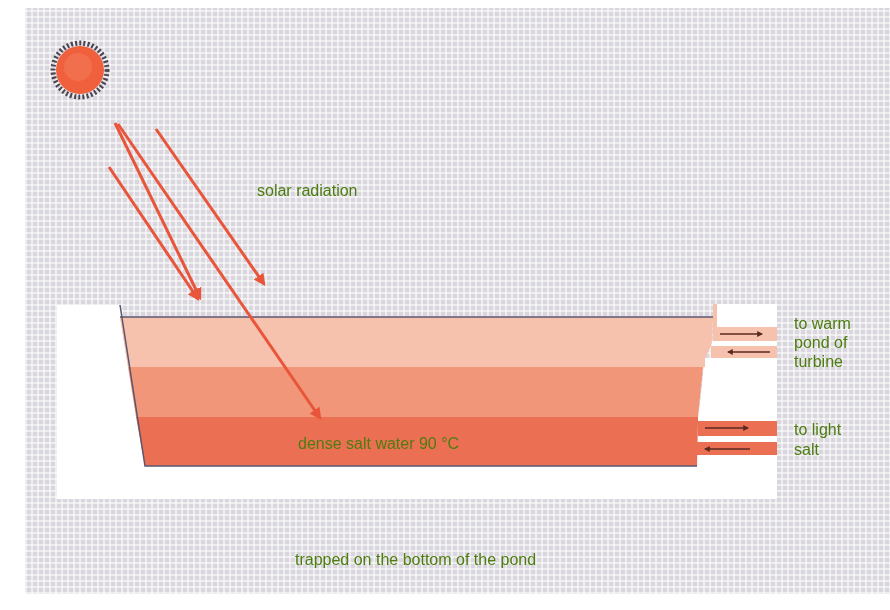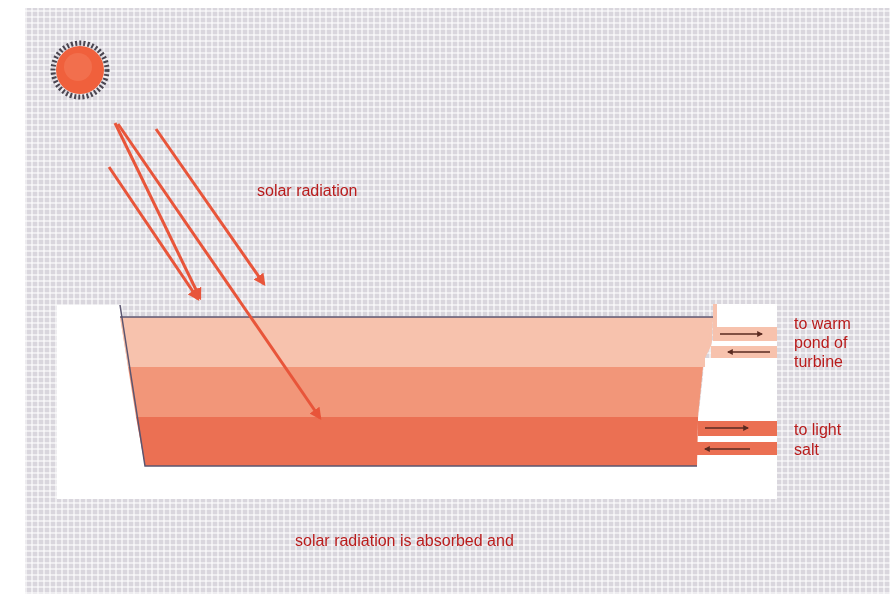--- a/index.html
+++ b/index.html
@@ -6,21 +6,21 @@
     body { width: 890px; height: 610px; background: #ffffff; position: relative; overflow: hidden;
            font-family: "Liberation Sans", sans-serif; }
     #canvas { position: absolute; left: 0; top: 0; width: 890px; height: 610px; }
     .bg-grid {
       position: absolute; left: 25px; top: 8px; width: 865px; height: 586px;
       background-color: #d9d6dd;
       background-image:
         repeating-linear-gradient(0deg, rgba(255,255,255,0.55) 0 2px, rgba(0,0,0,0) 2px 6px),
         repeating-linear-gradient(90deg, rgba(255,255,255,0.55) 0 2px, rgba(0,0,0,0) 2px 6px);
     }
-    .label { position: absolute; color: #b91c1c; font-size: 16px; line-height: 19px; white-space: nowrap; text-align: right; }
+    .label { position: absolute; color: #4d7c0f; font-size: 16px; line-height: 19px; white-space: nowrap; text-align: right; }
     svg { position: absolute; left: 0; top: 0; }
   </style>
 </head>
 <body>
 
 <div id="canvas">
   <div class="bg-grid"></div>
 
   <svg width="890" height="610" viewBox="0 0 890 610">
     <defs>
@@ -69,22 +69,23 @@
 
     <g stroke="#5a2a20" stroke-width="1.5" fill="none">
       <line x1="720" y1="334" x2="762" y2="334" marker-end="url(#flowHead)"></line>
       <line x1="770" y1="352" x2="728" y2="352" marker-end="url(#flowHead)"></line>
       <line x1="705" y1="428" x2="748" y2="428" marker-end="url(#flowHead)"></line>
       <line x1="750" y1="449" x2="705" y2="449" marker-end="url(#flowHead)"></line>
     </g>
   </svg>
 
   <div class="label" style="left:257px; top:181px;">solar radiation</div>
+  <div class="label" style="left:298px; top:434px;">dense salt water 90 °C</div>
 
   <div class="label" style="left:794px; top:314px;">to warm</div>
   <div class="label" style="left:794px; top:333px;">pond of</div>
   <div class="label" style="left:794px; top:352px;">turbine</div>
 
   <div class="label" style="left:794px; top:420px;">to light</div>
   <div class="label" style="left:794px; top:440px;">salt</div>
 
-  <div class="label" style="left:295px; top:531px;">solar radiation is absorbed and</div>
+  <div class="label" style="left:295px; top:550px;">trapped on the bottom of the pond</div>
 </div>
 
 </body></html>

